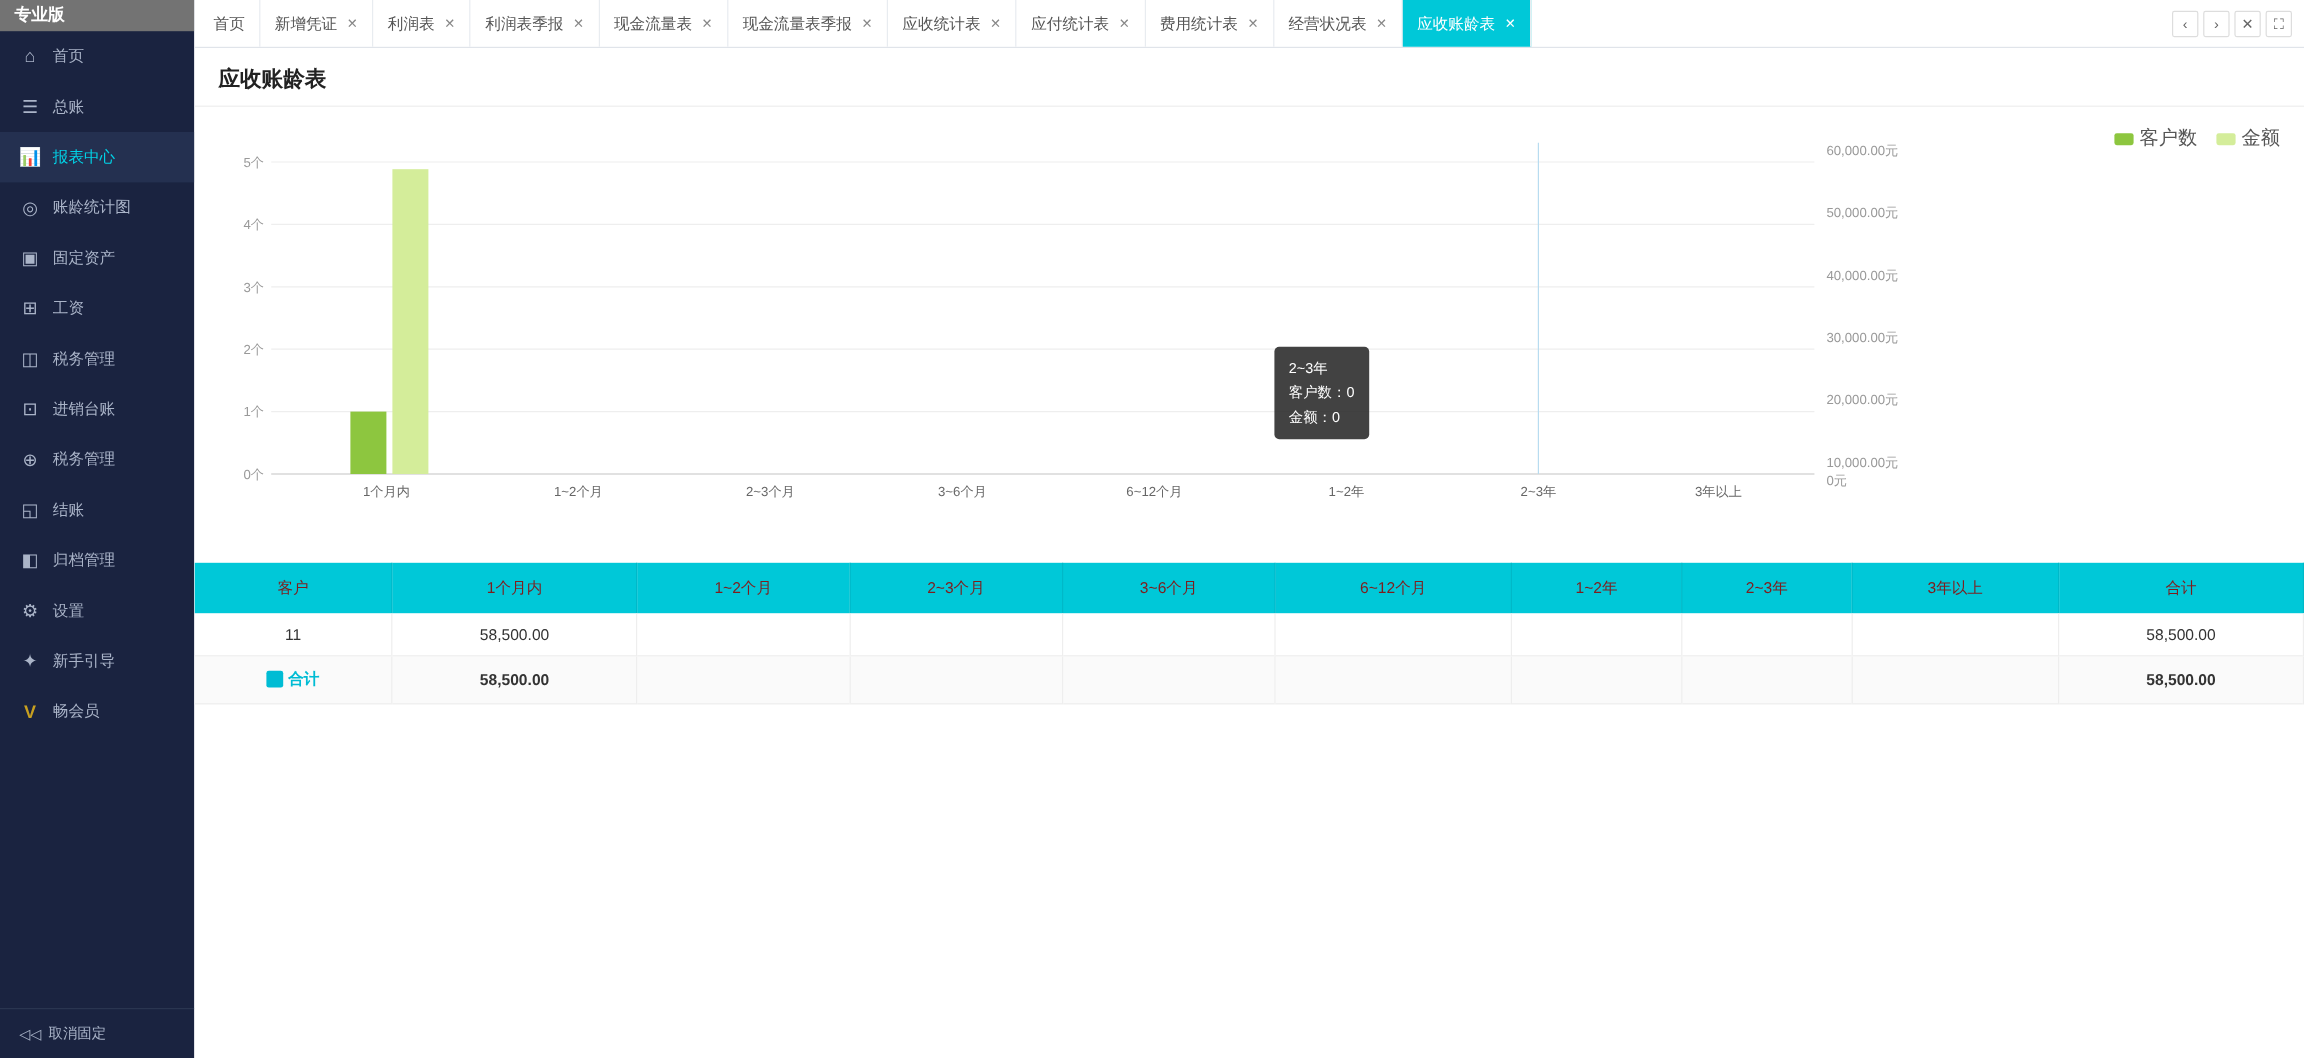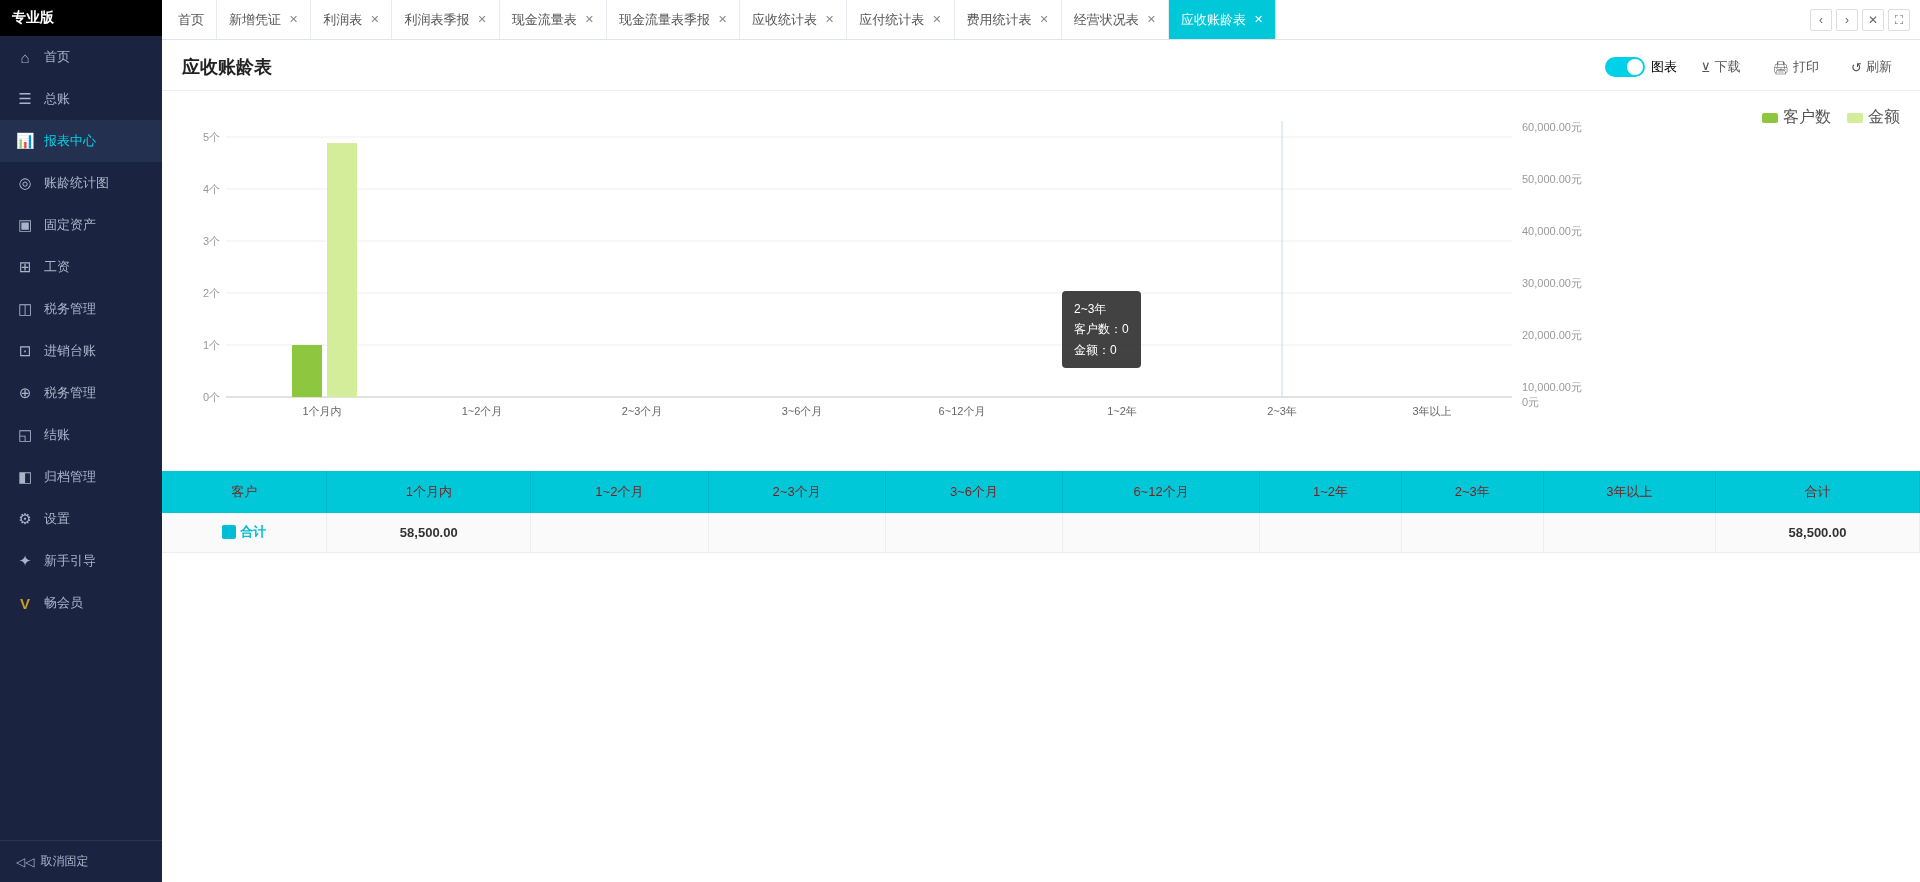--- a/index.html
+++ b/index.html
@@ -8,22 +8,22 @@
     
     .sidebar {
       width: 162px;
       background: #1a2340;
       display: flex;
       flex-direction: column;
       flex-shrink: 0;
       height: 100%;
     }
     .sidebar-logo {
-      height: 36px;
-      background: #000000;
+      height: 26px;
+      background: #737373;
       display: flex;
       align-items: center;
       padding: 0 12px;
       color: white;
       font-size: 14px;
       font-weight: bold;
     }
     .sidebar-item {
       display: flex;
       align-items: center;
@@ -382,40 +382,20 @@
       <div class="tab-nav-btn">›</div>
       <div class="tab-nav-btn">✕</div>
       <div class="tab-nav-btn">⛶</div>
     </div>
   </div>
 
   <div class="page-content">
 
     <div class="page-header">
       <h1 class="page-title">应收账龄表</h1>
-      <div class="page-actions">
-        <div class="toggle-switch">
-          <div class="toggle-track">
-            <div class="toggle-thumb"></div>
-          </div>
-          <span>图表</span>
-        </div>
-        <div class="action-btn">
-          <span>⊻</span>
-          <span>下载</span>
-        </div>
-        <div class="action-btn">
-          <span>🖨</span>
-          <span>打印</span>
-        </div>
-        <div class="action-btn">
-          <span>↺</span>
-          <span>刷新</span>
-        </div>
-      </div>
     </div>
 
     <div class="chart-area">
 
       
       <div class="chart-legend">
         <div class="legend-item">
           <div class="legend-color" style="background:#8dc63f;"></div>
           <span>客户数</span>
         </div>
@@ -485,20 +465,32 @@
           <th>2~3个月</th>
           <th>3~6个月</th>
           <th>6~12个月</th>
           <th>1~2年</th>
           <th>2~3年</th>
           <th>3年以上</th>
           <th>合计</th>
         </tr>
       </thead>
       <tbody>
+        <tr class="data-row">
+          <td>11</td>
+          <td>58,500.00</td>
+          <td></td>
+          <td></td>
+          <td></td>
+          <td></td>
+          <td></td>
+          <td></td>
+          <td></td>
+          <td>58,500.00</td>
+        </tr>
         <tr class="total-row">
           <td>
             <span class="total-icon">
               <span class="total-icon-box"></span>
               <strong>合计</strong>
             </span>
           </td>
           <td>58,500.00</td>
           <td></td>
           <td></td>

